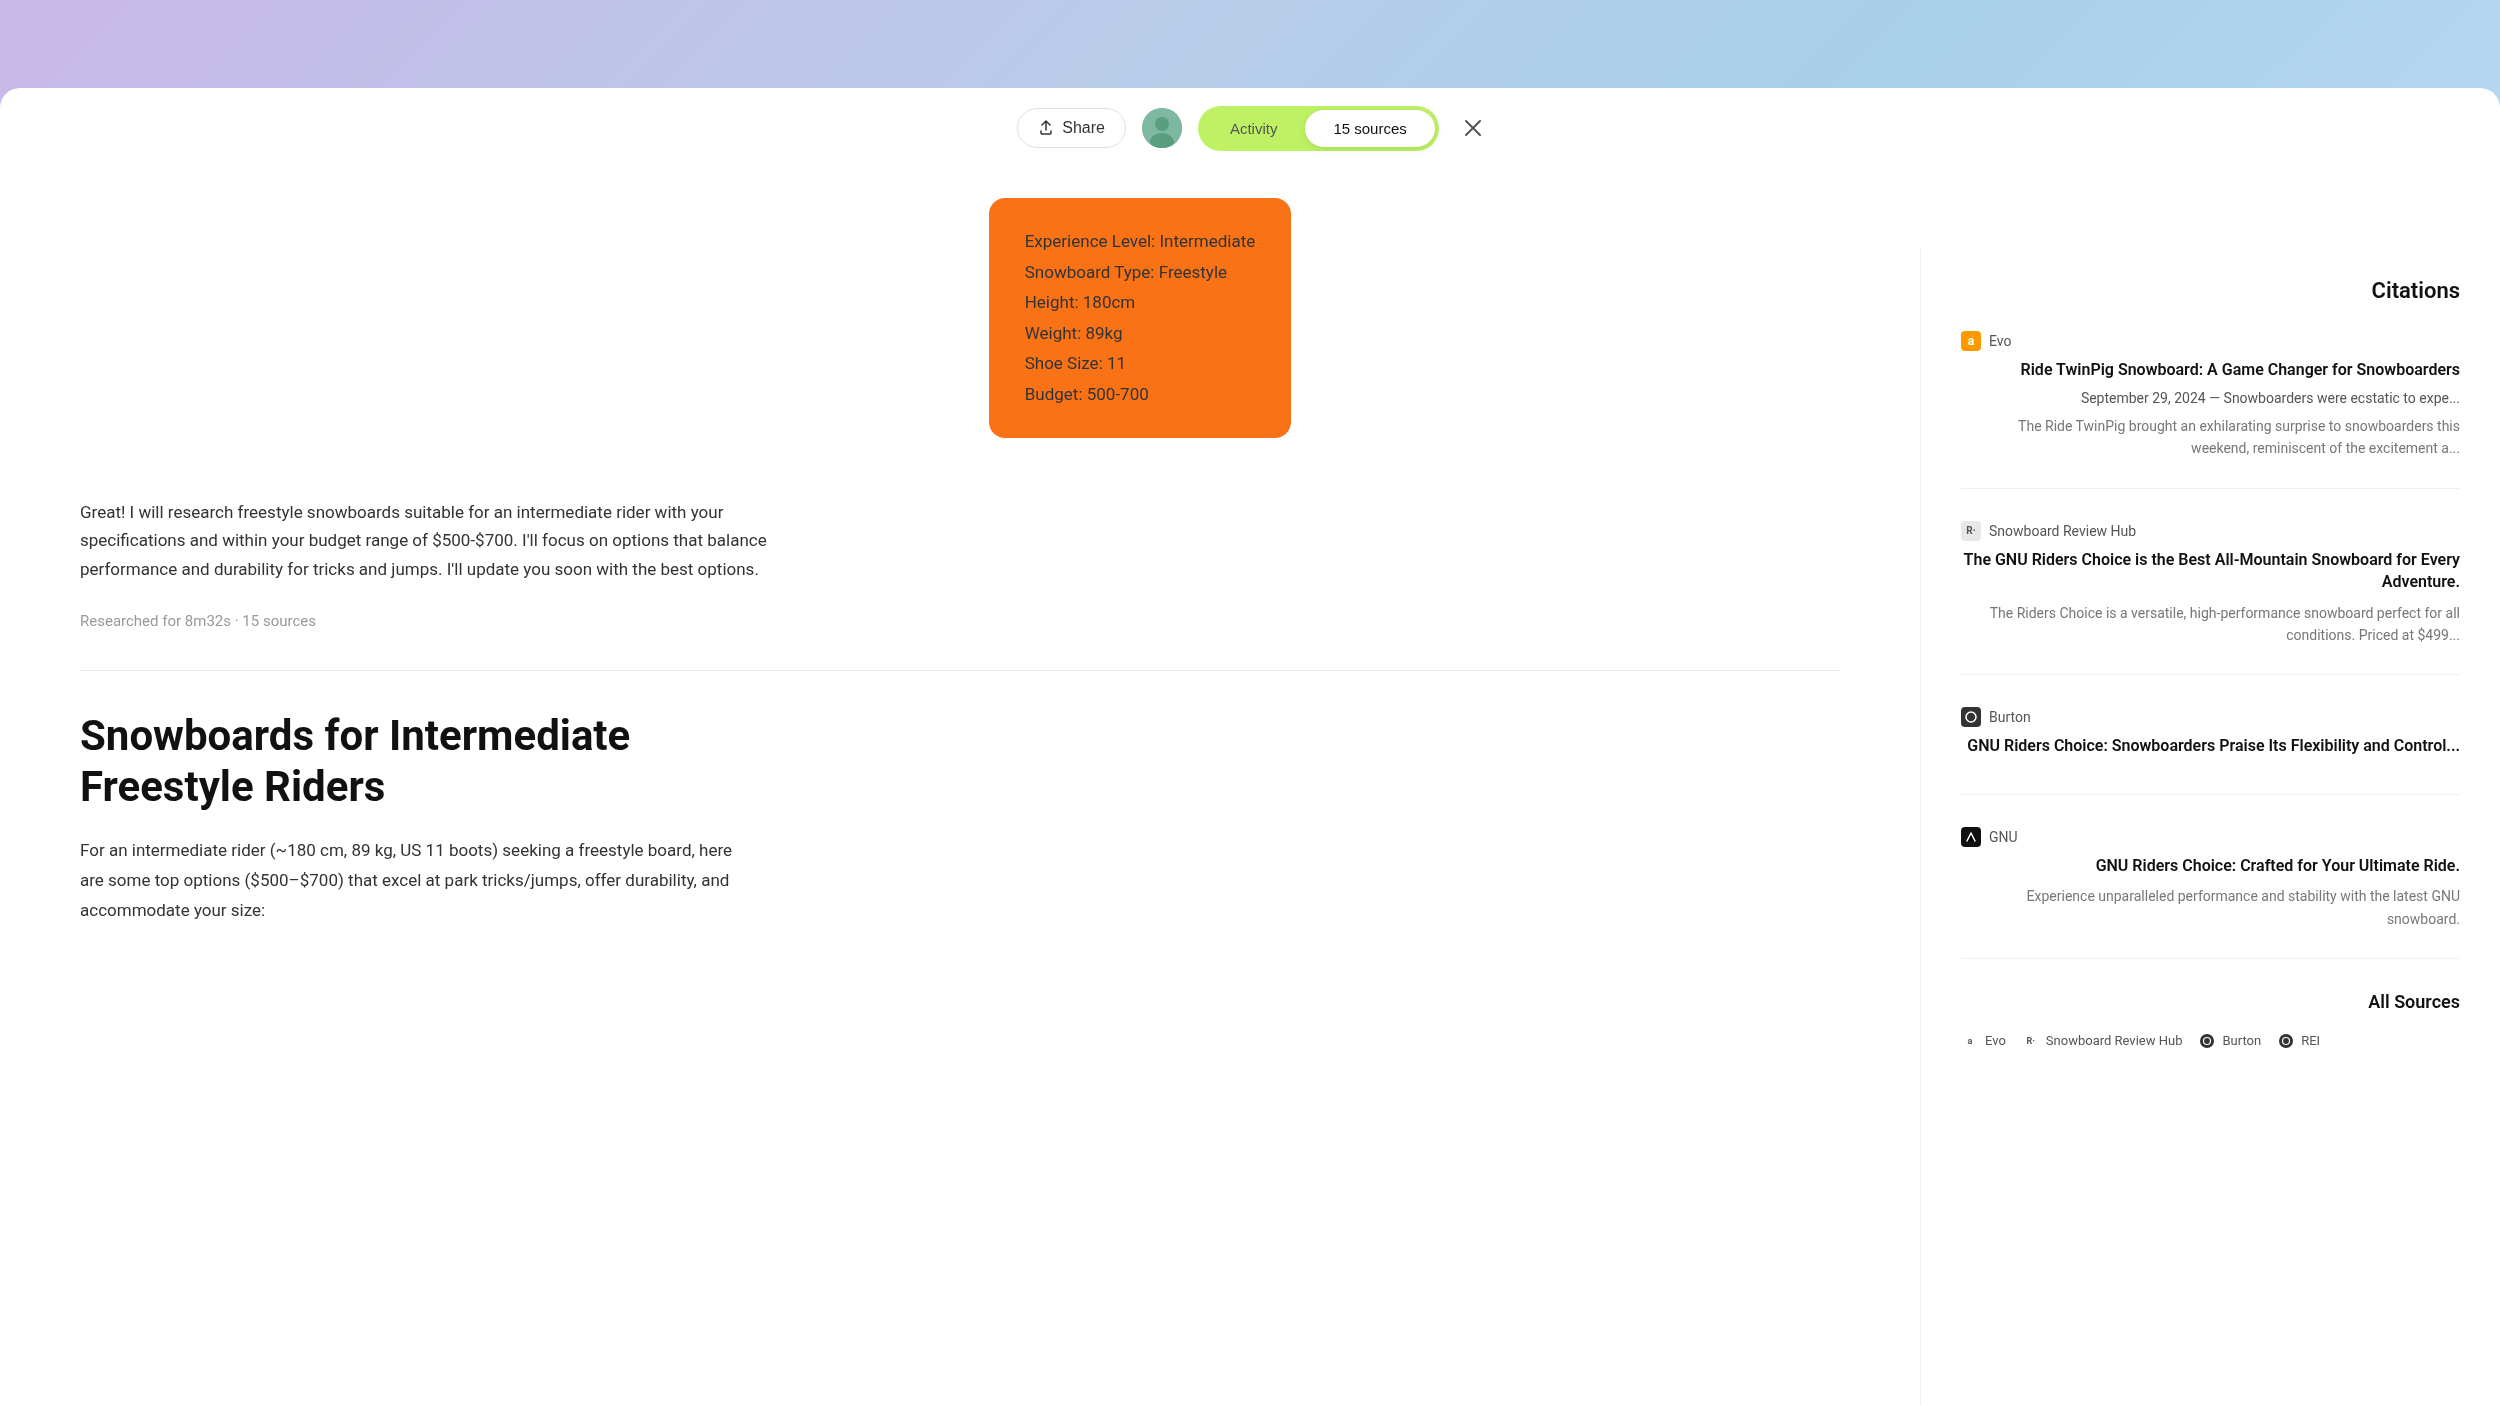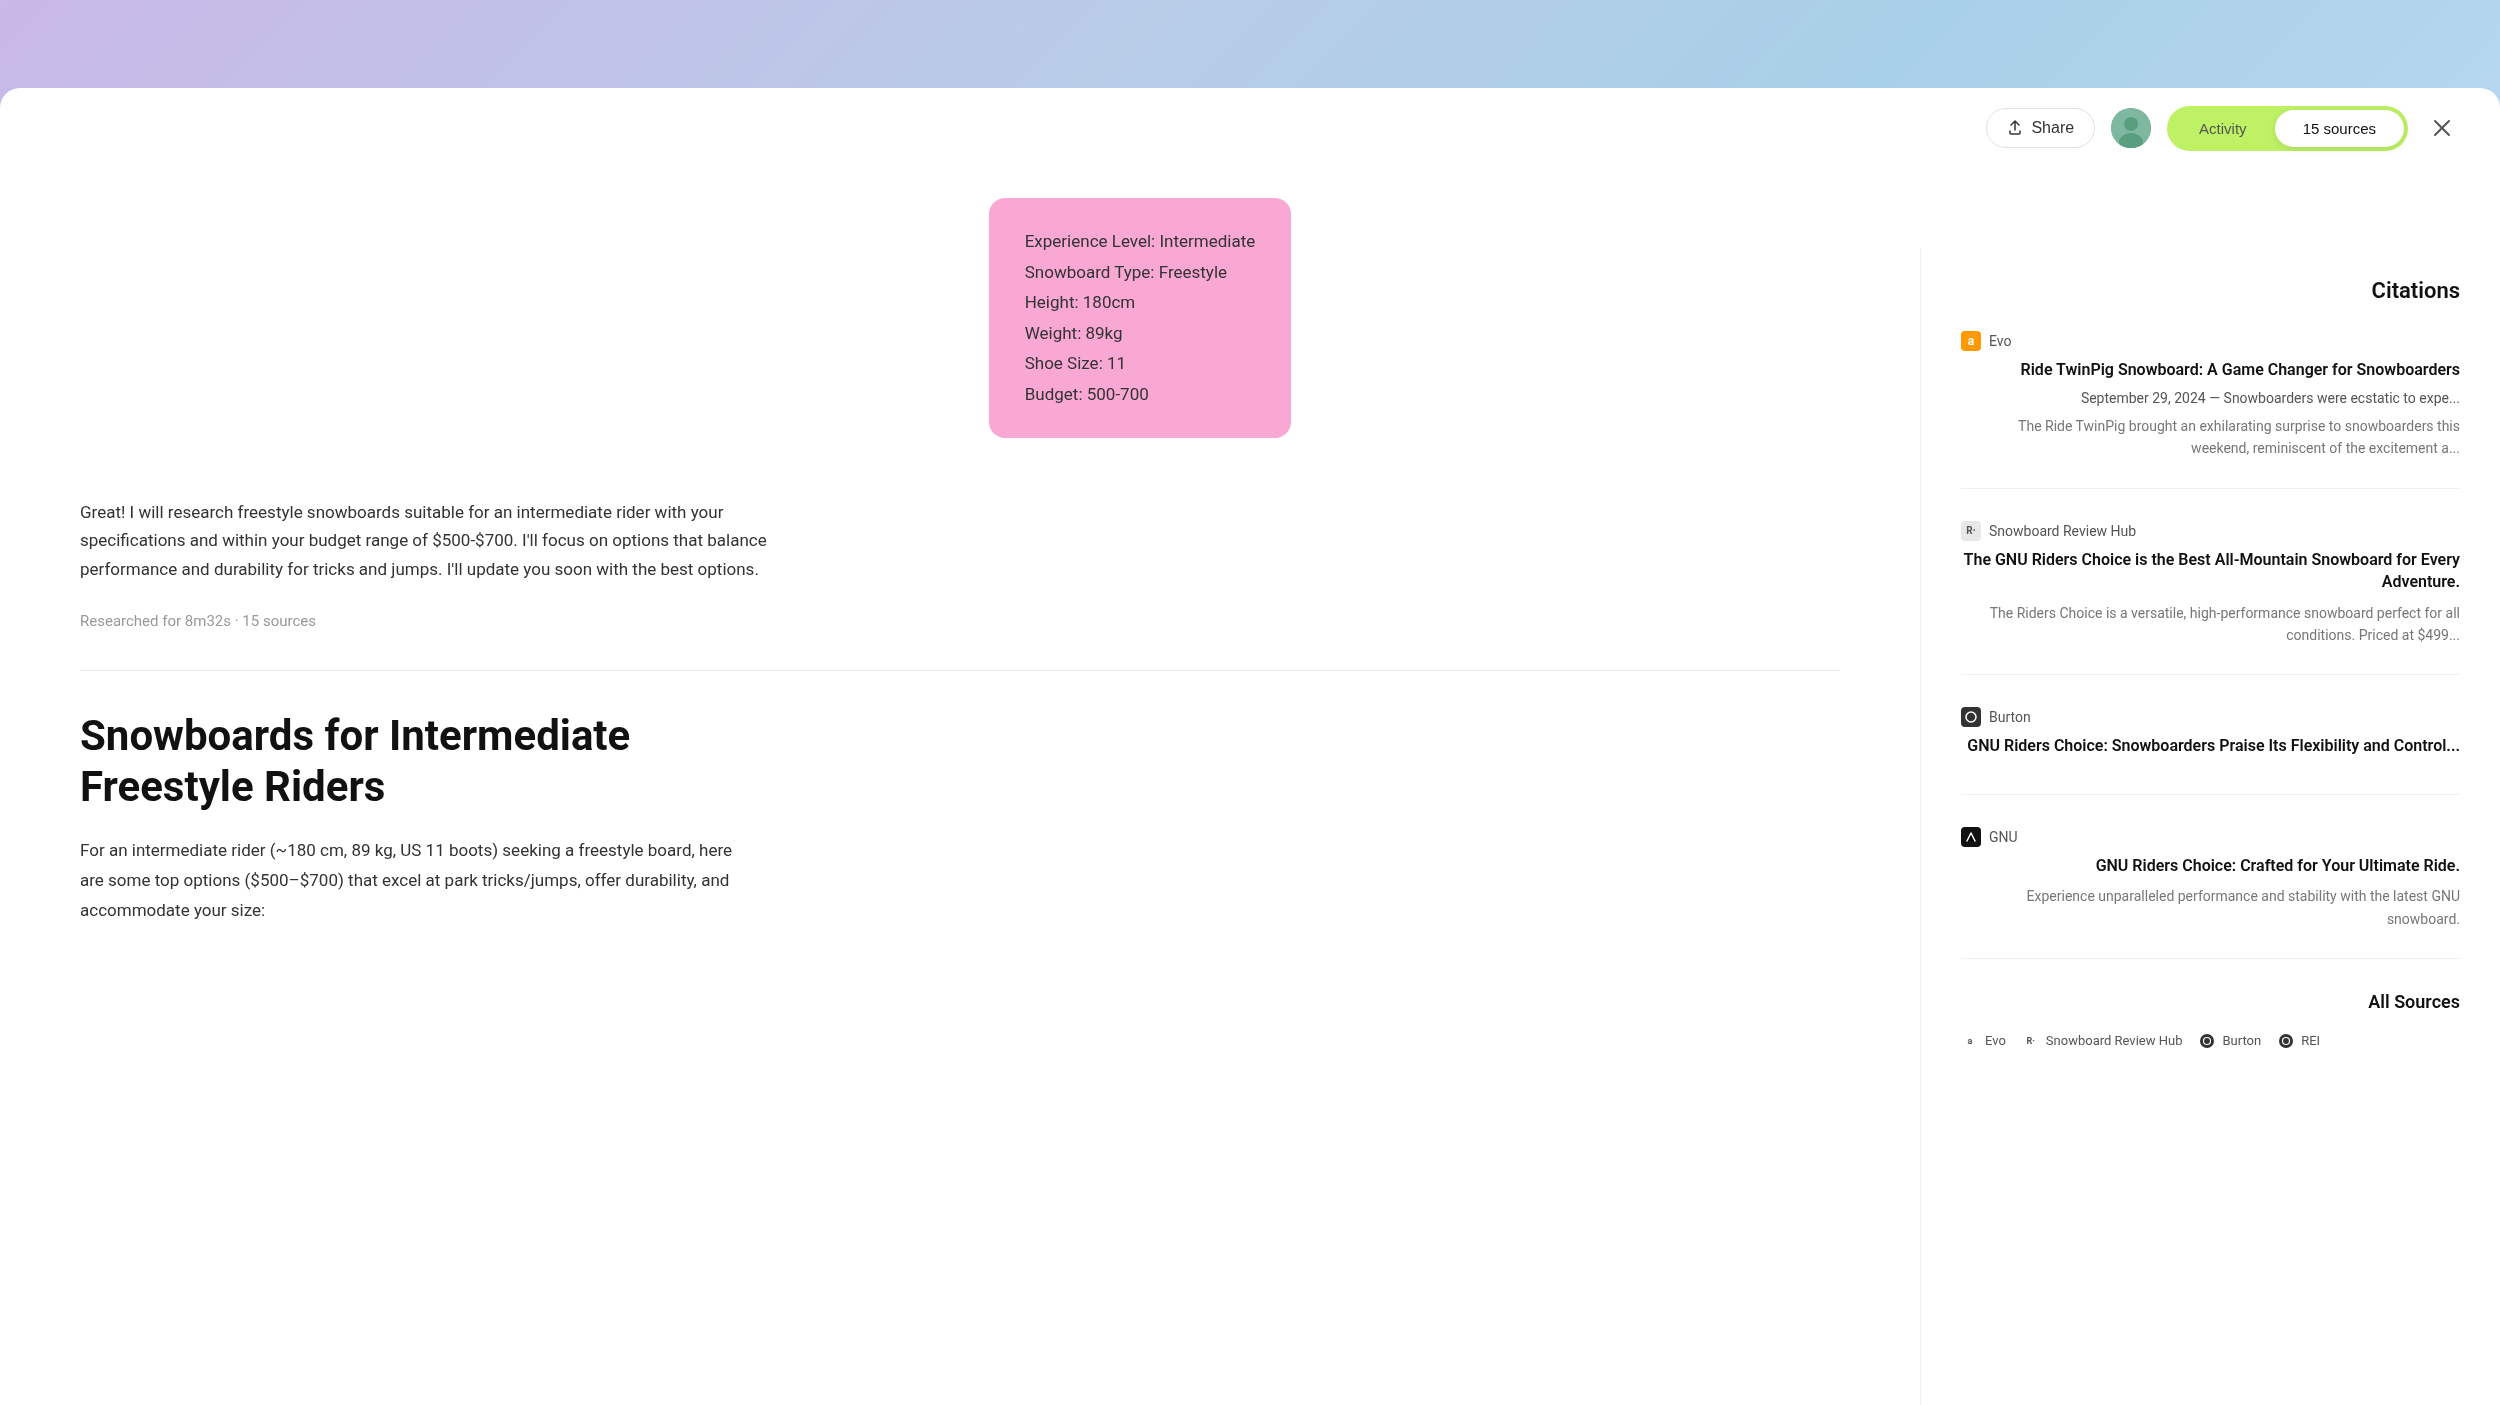--- a/index.html
+++ b/index.html
@@ -35,21 +35,21 @@
 
     
     .top-bar {
       position: absolute;
       top: 0;
       left: 8px;
       right: 0;
       height: 80px;
       display: flex;
       align-items: center;
-      justify-content: flex-end;
+      justify-content: center;
       padding: 0 40px;
       z-index: 10;
     }
 
     .top-bar-actions {
       display: flex;
       align-items: center;
       gap: 16px;
     }
 
@@ -121,21 +121,21 @@
       font-size: 20px;
     }
 
     .main-content {
       flex: 1;
       padding: 30px 80px 40px 80px;
     }
 
     
     .specs-card {
-      background: #f9a8d4;
+      background: #f97316;
       border-radius: 16px;
       padding: 28px 36px;
       display: inline-block;
       margin-bottom: 32px;
       margin-left: 360px;
     }
 
     .specs-card p {
       font-size: 17px;
       color: #333;

